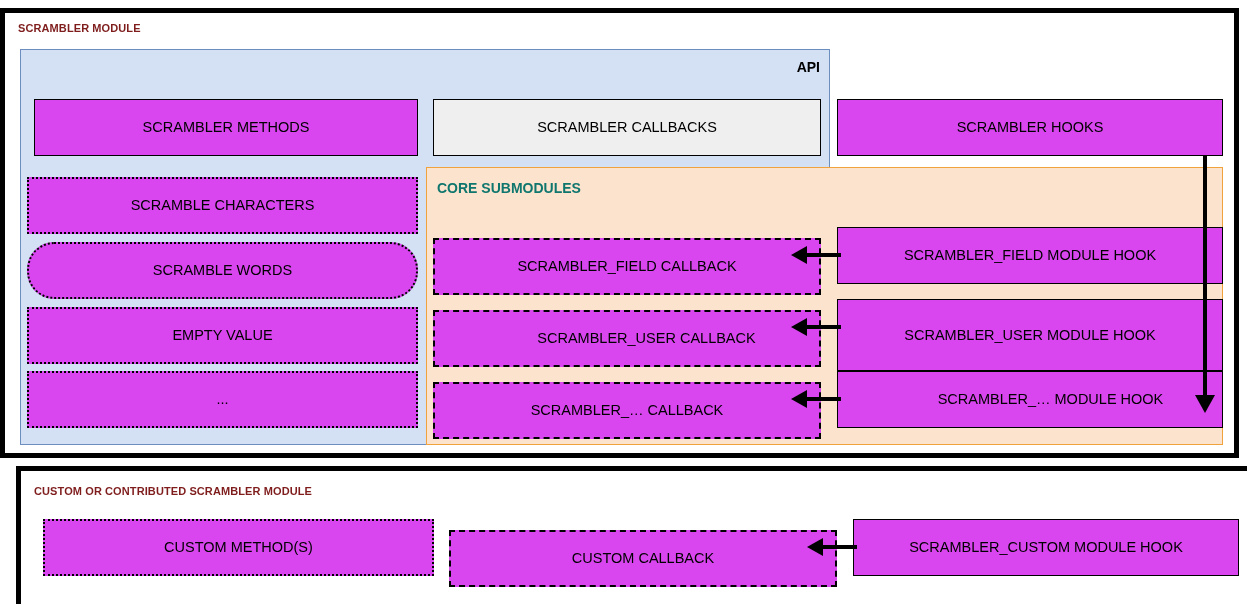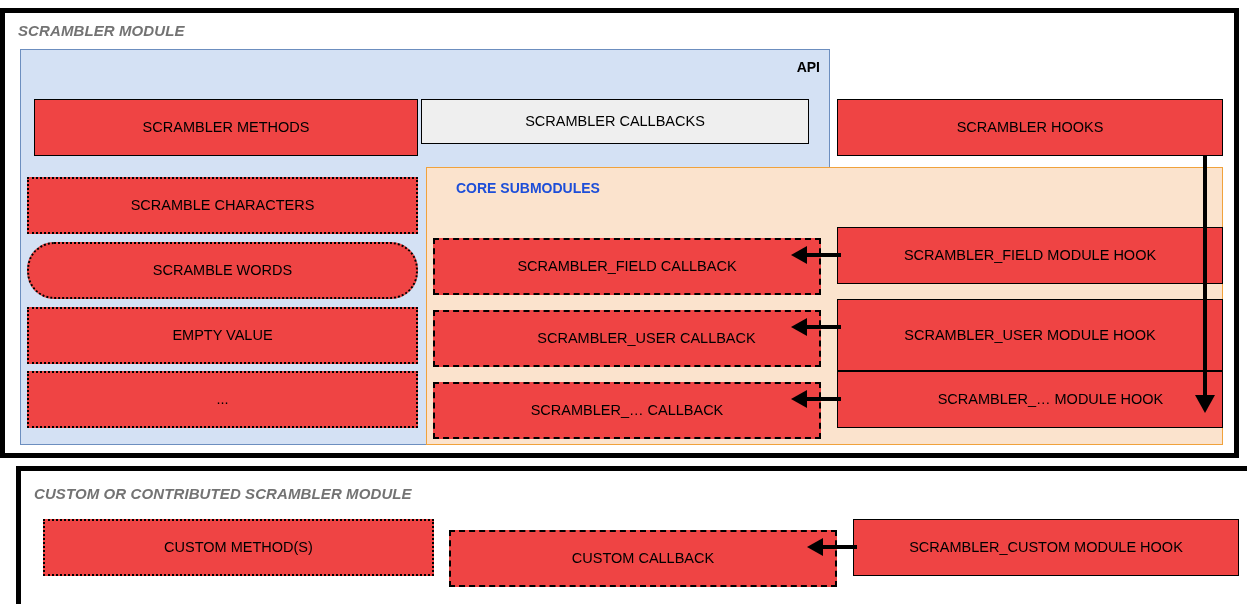--- a/index.html
+++ b/index.html
@@ -24,26 +24,25 @@
     position: absolute;
     background: #ffffff;
     border: 5px solid #000000;
     box-sizing: border-box;
   }
   #panel-scrambler-module { left: 0px;  top: 8px;   width: 1239px; height: 450px; }
   #panel-custom-module    { left: 16px;  top: 466px; width: 1239px; height: 168px; }
 
   .panel-title {
     position: absolute;
-    font-size: 15px;
+    font-size: 11px;
     font-weight: bold;
-    color: #737373;
+    color: #7f1d1d;
     letter-spacing: 0.1px;
     white-space: nowrap;
-    font-style: italic;
   }
   #title-scrambler-module { left: 13px; top: 9px; }
   #title-custom-module    { left: 13px; top: 14px; }
 
   
   #region-api {
     position: absolute;
     left: 15px;
     top: 36px;
     width: 810px;
@@ -71,52 +70,51 @@
     background: #fbe3cd;
     border: 1px solid #f0a23c;
     box-sizing: border-box;
   }
   #label-core-submodules {
     position: absolute;
     left: 10px;
     top: 12px;
     font-size: 14px;
     font-weight: bold;
-    color: #1d4ed8;
-    margin-left: 19px;
+    color: #0f766e;
   }
 
   
   .node {
     position: absolute;
     box-sizing: border-box;
     display: flex;
     align-items: center;
     justify-content: center;
     font-size: 14.5px;
     color: #000000;
     text-align: center;
-    background: #ef4444;
+    background: #d946ef;
     border: 1.6px solid #000000;
     line-height: 1.15;
   }
   .node.solid  { border-style: solid;  }
   .node.dashed { border-style: dashed; border-width: 2px; margin-top: 11px; }
   .node.dotted { border-style: dotted; border-width: 2px; }
   .node.light  { background: #efefef; }
 
   
   #node-scrambler-methods   { left: 29px; top: 86px;  width: 384px; height: 57px; }
   #node-scramble-characters { left: 22px; top: 164px; width: 391px; height: 57px; }
   #node-scramble-words      { left: 22px; top: 229px; width: 391px; height: 57px; border-radius: 27px; }
   #node-empty-value         { left: 22px; top: 294px; width: 391px; height: 57px; }
   #node-ellipsis            { left: 22px; top: 358px; width: 391px; height: 57px; }
 
   
-  #node-scrambler-callbacks       { left: 416px; top: 86px;  width: 388px; height: 45px; }
+  #node-scrambler-callbacks       { left: 428px; top: 86px;  width: 388px; height: 57px; }
   #node-scrambler-field-callback  { left: 428px; top: 214px; width: 388px; height: 57px; }
   #node-scrambler-user-callback   { left: 428px; top: 286px; width: 388px; height: 57px; padding-left: 39px; }
   #node-scrambler-any-callback    { left: 428px; top: 358px; width: 388px; height: 57px; }
 
   
   #node-scrambler-hooks              { left: 832px; top: 86px;  width: 386px; height: 57px; }
   #node-scrambler-field-module-hook  { left: 832px; top: 214px; width: 386px; height: 57px; }
   #node-scrambler-user-module-hook   { left: 832px; top: 286px; width: 386px; height: 72px; }
   #node-scrambler-any-module-hook    { left: 832px; top: 358px; width: 386px; height: 57px; padding-left: 41px; }
 

